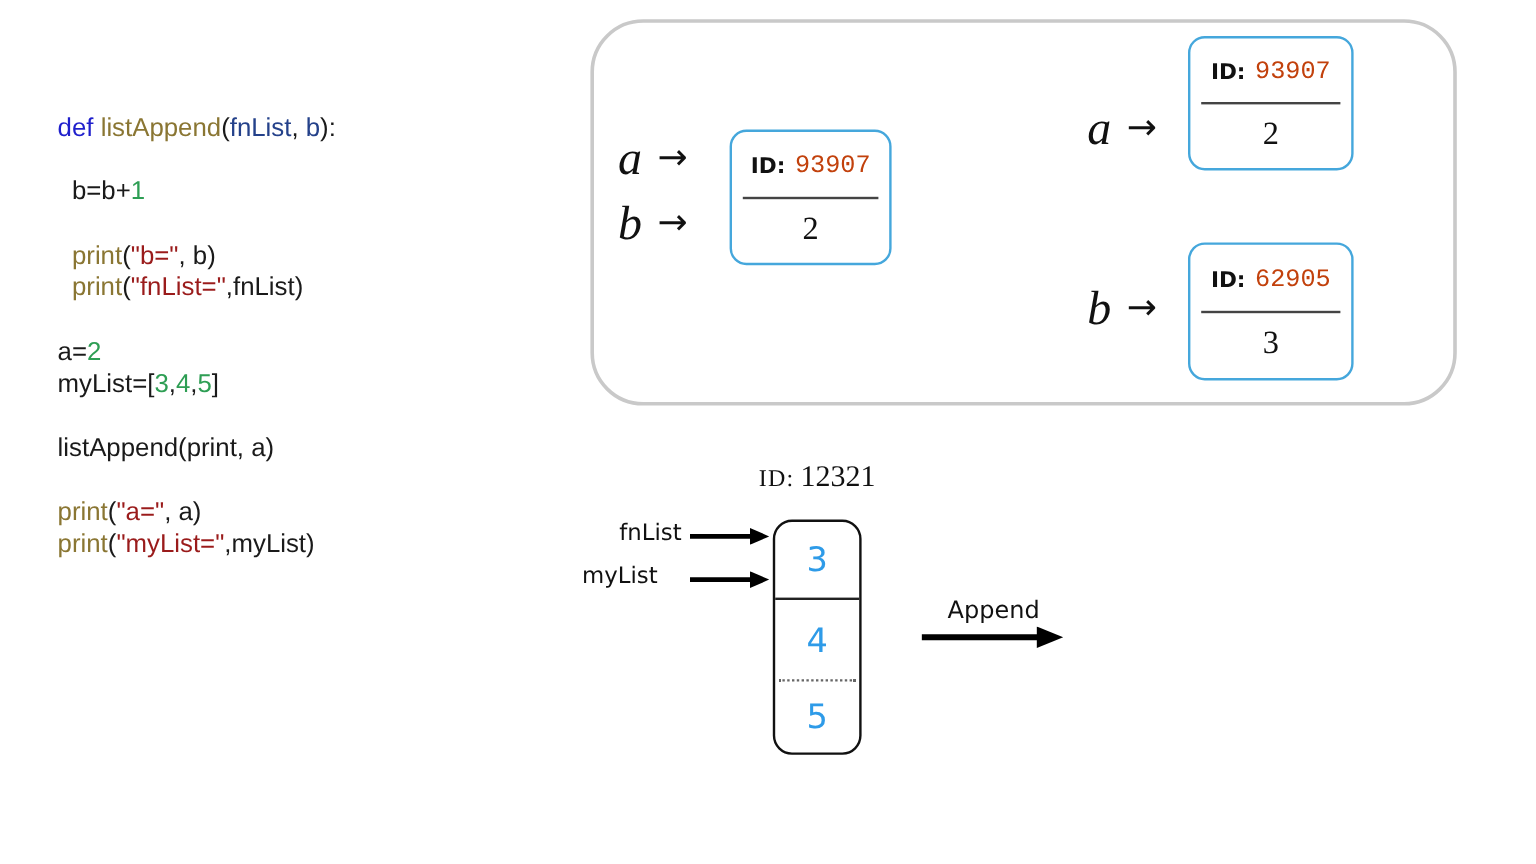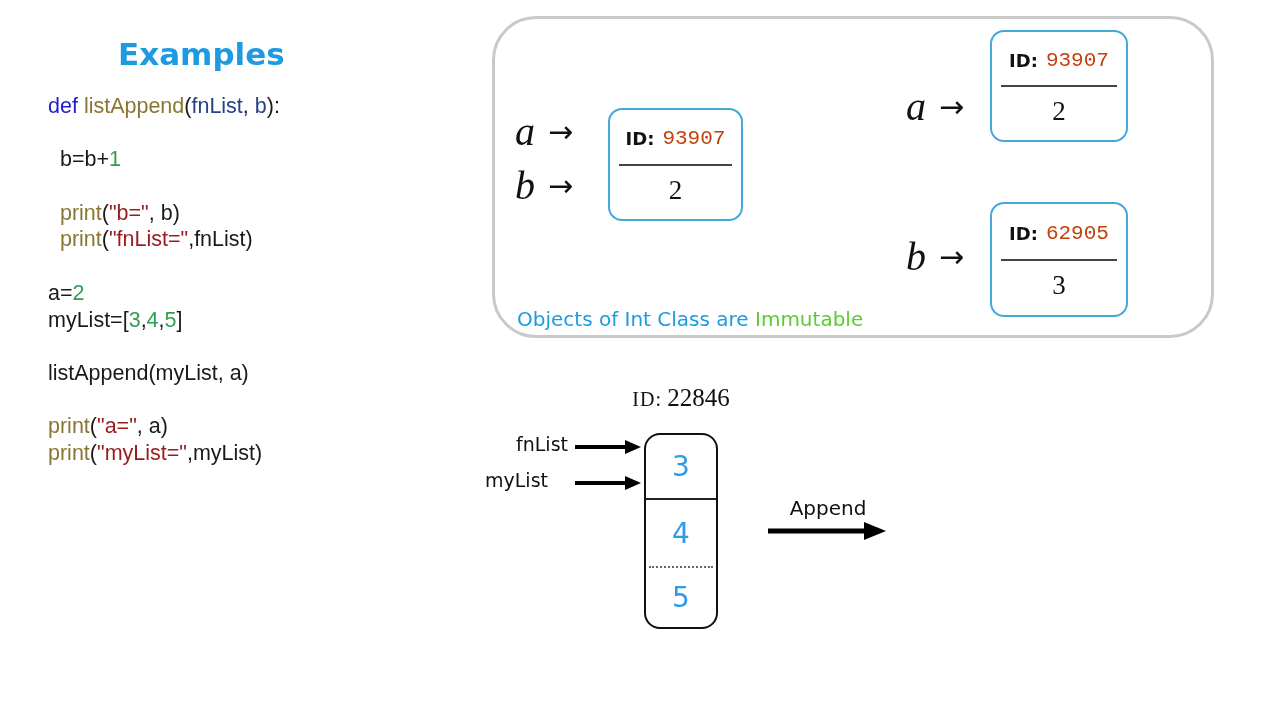--- a/index.html
+++ b/index.html
@@ -97,34 +97,33 @@
   .cell-2 { height:66px; }
   .cell-3 { flex:1; }
   .cell-div-solid  { border-top:2px solid #222; margin:0 0; }
   .cell-div-dotted { border-top:2px dotted #666; margin:0 3px; }
 </style>
 </head>
 <body>
 
 <div id="canvas">
 
-  <div class="slide-title">Examples</div>
 
   <div id="code-block">
       <div class="code-line"><span class="tok-kw">def </span><span class="tok-fn">listAppend</span><span class="tok-plain">(</span><span class="tok-param">fnList</span><span class="tok-plain">, </span><span class="tok-param">b</span><span class="tok-plain">):</span></div>
       <div class="code-line"></div>
       <div class="code-line"><span class="tok-plain">  b=b+</span><span class="tok-num">1</span></div>
       <div class="code-line"></div>
       <div class="code-line"><span class="tok-plain">  </span><span class="tok-fn">print</span><span class="tok-plain">(</span><span class="tok-str">"b="</span><span class="tok-plain">, b)</span></div>
       <div class="code-line"><span class="tok-plain">  </span><span class="tok-fn">print</span><span class="tok-plain">(</span><span class="tok-str">"fnList="</span><span class="tok-plain">,fnList)</span></div>
       <div class="code-line"></div>
       <div class="code-line"><span class="tok-plain">a=</span><span class="tok-num">2</span></div>
       <div class="code-line"><span class="tok-plain">myList=[</span><span class="tok-num">3</span><span class="tok-plain">,</span><span class="tok-num">4</span><span class="tok-plain">,</span><span class="tok-num">5</span><span class="tok-plain">]</span></div>
       <div class="code-line"></div>
-      <div class="code-line"><span class="tok-plain">listAppend(myList, a)</span></div>
+      <div class="code-line"><span class="tok-plain">listAppend(print, a)</span></div>
       <div class="code-line"></div>
       <div class="code-line"><span class="tok-fn">print</span><span class="tok-plain">(</span><span class="tok-str">"a="</span><span class="tok-plain">, a)</span></div>
       <div class="code-line"><span class="tok-fn">print</span><span class="tok-plain">(</span><span class="tok-str">"myList="</span><span class="tok-plain">,myList)</span></div>
     </div>
 
   <div class="int-panel">
 
     <div class="ptr" style="left:20px; top:90px;">
       <span class="ptr-letter">a</span>
       <span class="ptr-arrow">→</span>
@@ -163,28 +162,25 @@
     </div>
     <div class="int-box" style="left:495px; top:183px; width:138px; height:115px;">
       <div class="id-row">
         <span class="id-key">ID:</span>
         <span class="id-num">62905</span>
       </div>
       <div class="box-divider"></div>
       <div class="box-value">3</div>
     </div>
 
-    <div class="caption hand">
-      <span class="cap-blue">Objects of Int Class are </span><span class="cap-green">Immutable</span>
-    </div>
   </div>
 
   <div class="list-id">
     <span class="id-key">ID:</span>
-    <span class="id-num">22846</span>
+    <span class="id-num">12321</span>
   </div>
 
   <div class="ptr-label hand" style="left:476px; top:433px;">fnList</div>
   <svg class="ptr-arrow-svg" style="left:575px; top:440px;" width="68" height="14">
     <line x1="0" y1="7" x2="52" y2="7" stroke="#000" stroke-width="4"></line>
     <polygon points="50,0 66,7 50,14" fill="#000"></polygon>
   </svg>
 
   <div class="ptr-label hand" style="left:456px; top:469px;">myList</div>
   <svg class="ptr-arrow-svg" style="left:575px; top:476px;" width="68" height="14">

